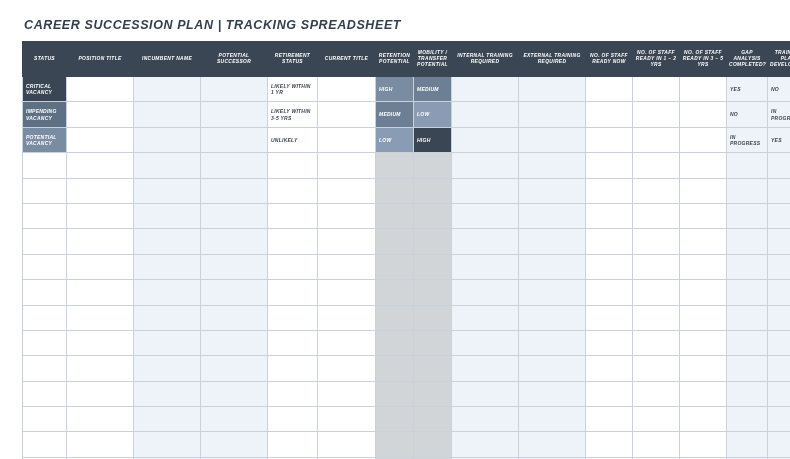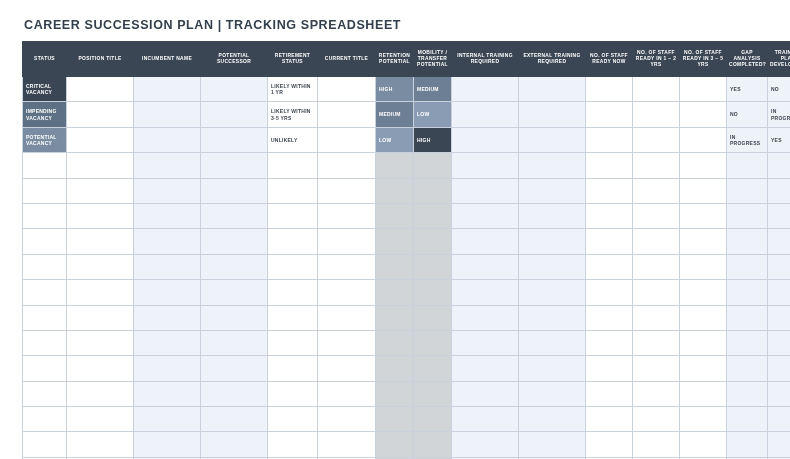--- a/index.html
+++ b/index.html
@@ -13,20 +13,21 @@
     font-family: "Liberation Sans", sans-serif;
     color: #3b3b3b;
     overflow: hidden;
   }
   #sheet {
     position: relative;
     width: 790px;
     height: 413px;
     box-sizing: border-box;
     padding: 18px 22px 16px 22px;
+    font-style: italic;
   }
   #title {
     font-size: 12.5px;
     font-weight: bold;
     letter-spacing: 0.6px;
     color: #34404d;
     margin: 0 0 9px 2px;
     white-space: nowrap;
   }
   table {

